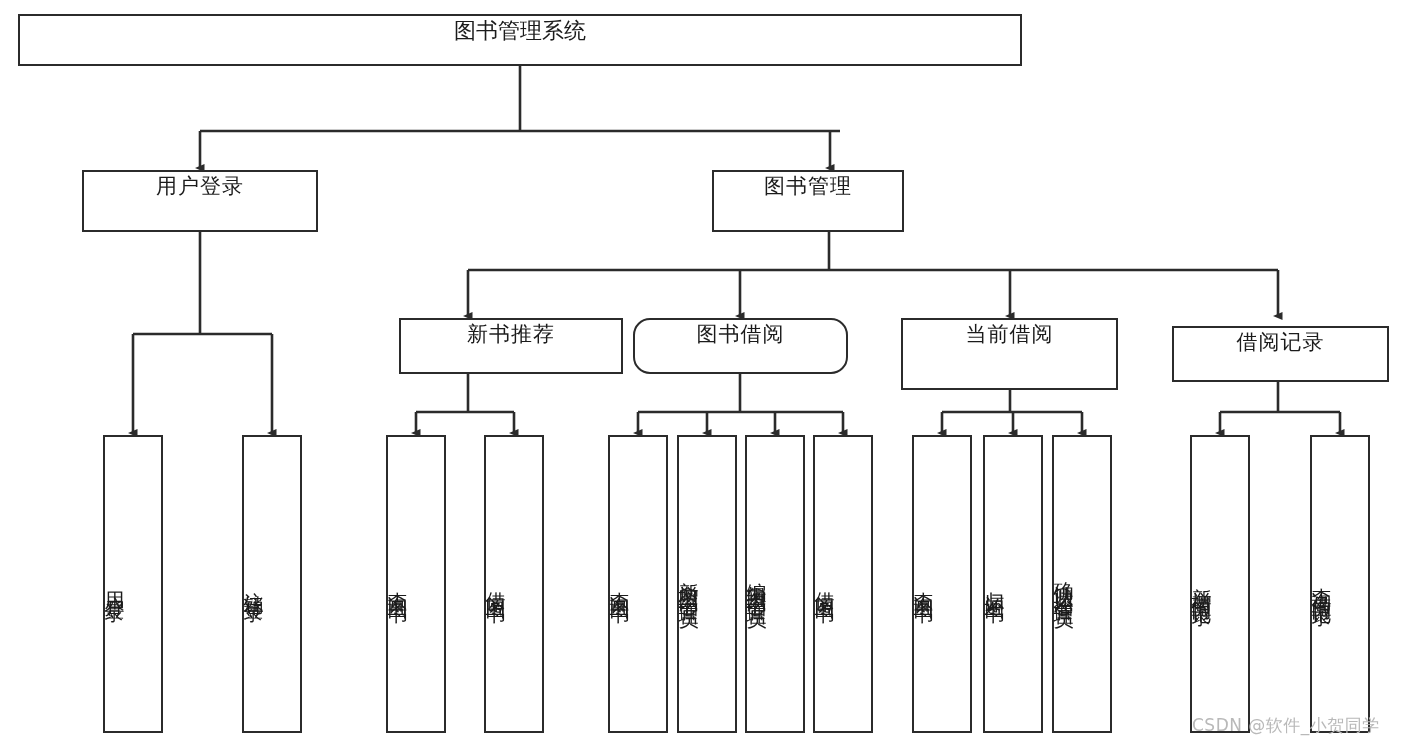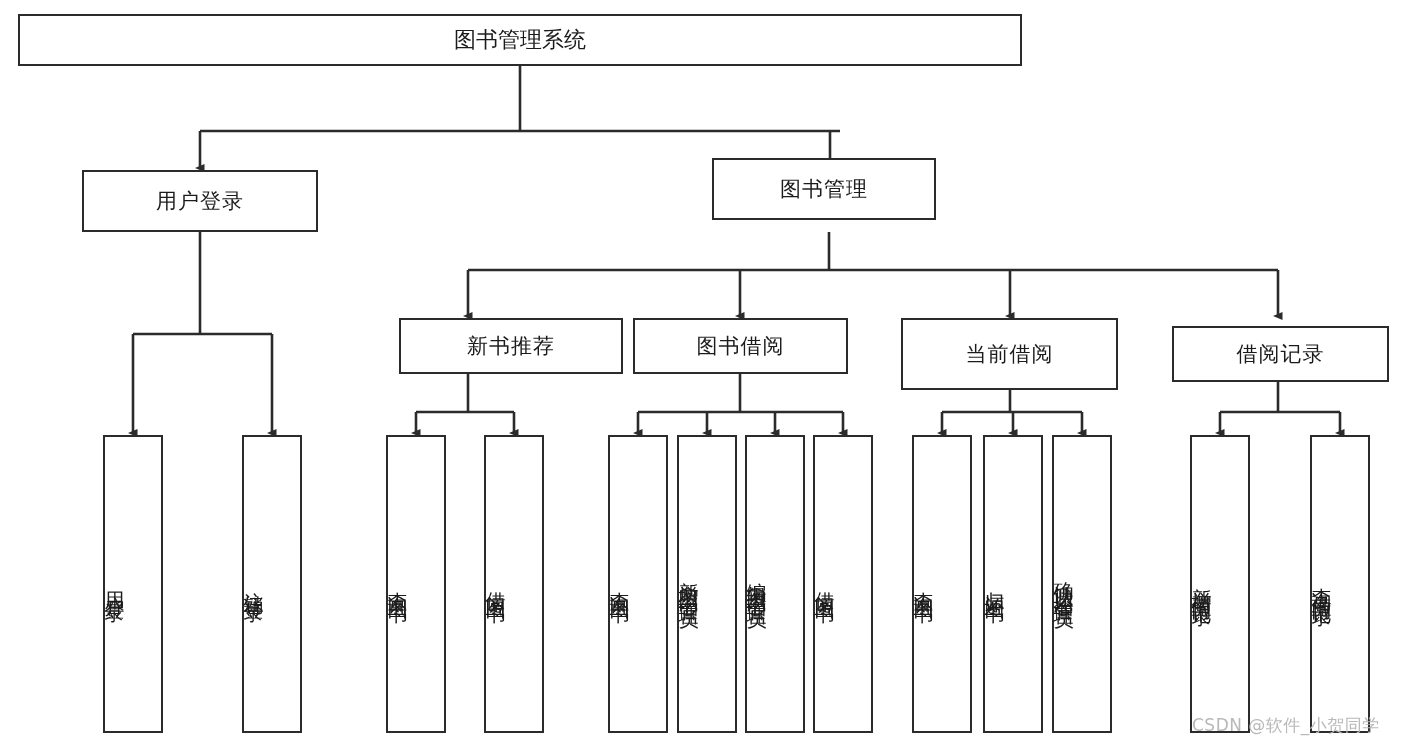--- a/index.html
+++ b/index.html
@@ -24,21 +24,21 @@
     width: 1405px;
     height: 747px;
     pointer-events: none;
   }
   .node {
     position: absolute;
     box-sizing: border-box;
     border: 2px solid #2b2b2b;
     background: #ffffff;
     display: flex;
-    align-items: center;
+    align-items: flex-start;
     justify-content: center;
     color: #1b1b1b;
   }
   .node.h {
     font-size: 21px;
     letter-spacing: 1px;
   }
   .node.root {
     font-size: 22px;
   }
@@ -122,28 +122,28 @@
     </g>
   </svg>
 
   <div class="node root" style="left:18px; top:14px; width:1004px; height:52px;">
     <span>图书管理系统</span>
   </div>
 
   <div class="node h" style="left:82px; top:170px; width:236px; height:62px;">
     <span>用户登录</span>
   </div>
-  <div class="node h" style="left:712px; top:158px; width:224px; height:62px;">
+  <div class="node h" style="left:712px; top:170px; width:192px; height:62px;">
     <span>图书管理</span>
   </div>
 
   <div class="node h" style="left:361px; top:318px; width:224px; height:56px;margin-left:38px;">
     <span>新书推荐</span>
   </div>
-  <div class="node h" style="left:633px; top:318px; width:215px; height:56px;">
+  <div class="node h" style="left:633px; top:318px; width:215px; height:56px;border-radius:17px;">
     <span>图书借阅</span>
   </div>
   <div class="node h" style="left:901px; top:318px; width:217px; height:72px;">
     <span>当前借阅</span>
   </div>
   <div class="node h" style="left:1172px; top:318px; width:217px; height:56px;margin-top:8px;">
     <span>借阅记录</span>
   </div>
 
   <div class="node leaf" style="left:103px; top:435px; width:60px; height:298px;">

